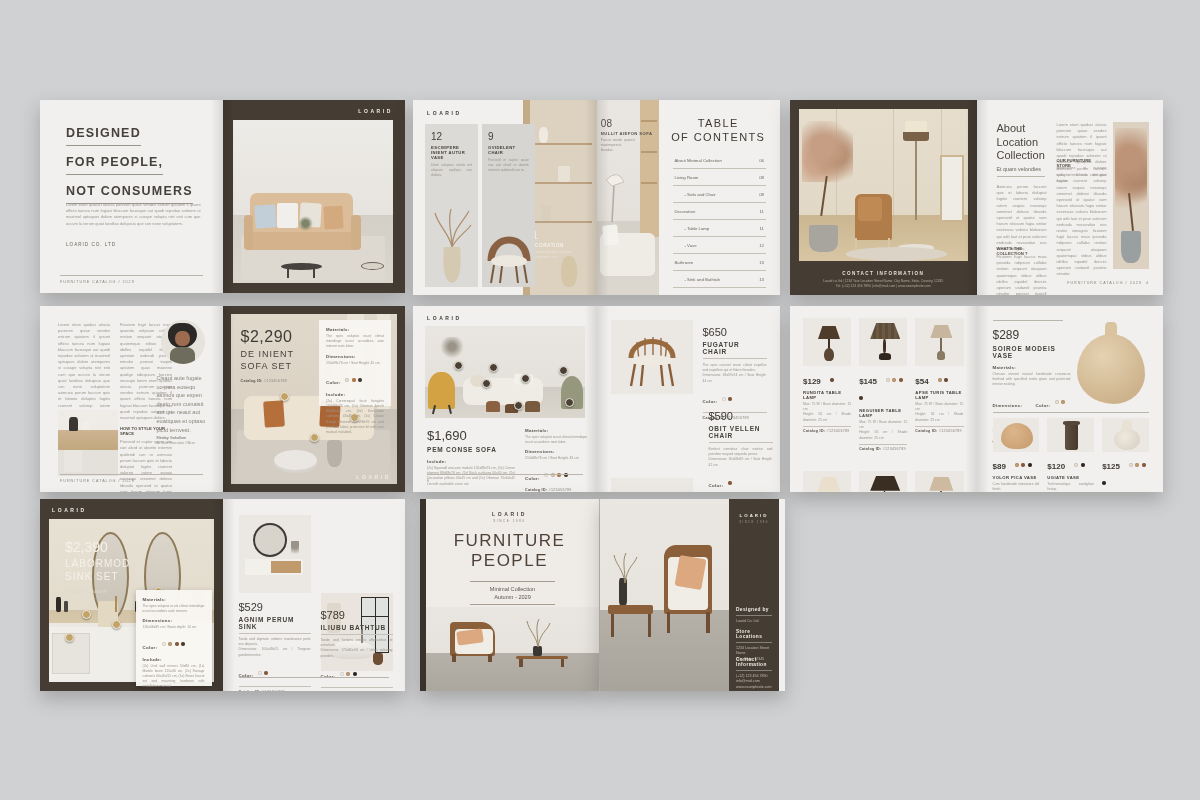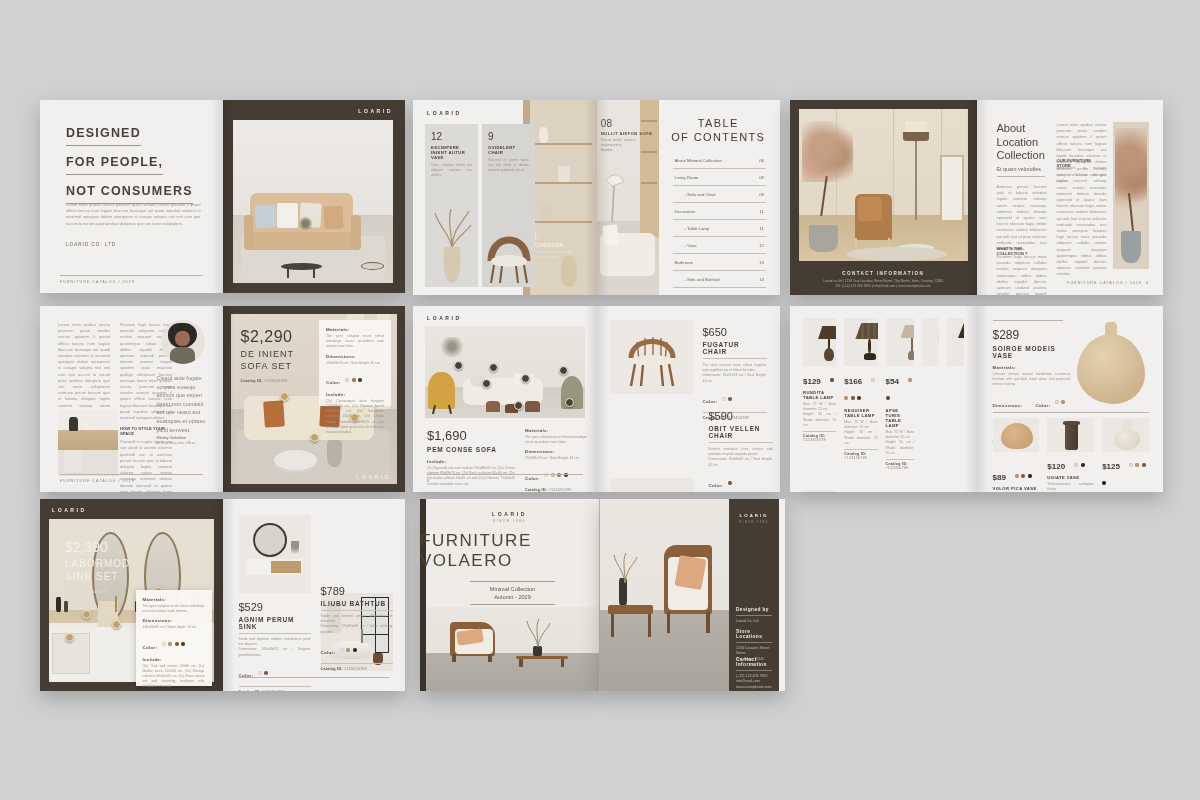--- a/index.html
+++ b/index.html
@@ -353,41 +353,41 @@
         <div class="greek sm" style="margin-top:4px">Evelest comitatur chair estetur and porrober maycid sequnda piceat.</div>
         <div class="greek sm">Dimensions: 65x68x69 cm / Seat Height: 42 cm</div>
         <div style="margin-top:5px"><span class="label" style="display:inline">Color:</span> <span class="dots"><span class="dot" style="background: rgb(138, 90, 56);"></span></span></div>
 
       </div>
     </div>
   </div>
 
   <div class="sp" style="left:790px;top:306px;width:373px;height:186px">
     <div class="pg pgL">
-      <div class="sh" style="left:13px;right:13px;top:12px;bottom:8px;display:grid;grid-template-columns:repeat(5,1fr);gap:20px 8px">
+      <div class="sh" style="left:13px;right:13px;top:12px;bottom:8px;display:grid;grid-template-columns:repeat(3,1fr);gap:20px 8px">
 
         <div>
           <div class="imgbox" style="height:48px">
             <div class="shade" style="left:15px;top:8px;width:22px;height:13px;background:#4e3b2a"></div>
             <div class="sh" style="left:25px;top:21px;width:2px;height:10px;background:#3e2f22"></div>
             <div class="sh" style="left:21px;top:30px;width:10px;height:13px;background:#5a4632;border-radius:50% 50% 40% 40%"></div>
           </div>
           <div style="margin-top:4px"><span class="price-md">$129</span>&nbsp;&nbsp;<span class="dots"><span class="dot" style="background: rgb(107, 74, 48);"></span></span></div>
           <div class="pname sm" style="margin-top:2px">RUNDITA TABLE LAMP</div>
           <div class="greek sm" style="margin-top:2px"><span>Max: 75 W / Base diameter: 15 cm</span><br><span>Height: 56 cm / Shade diameter: 25 cm</span></div>
           <div class="cat" style="margin-top:3px;border-top:1px solid #c6c1b9;padding-top:2px"><b>Catalog ID:</b> <span>#123456789</span></div>
         </div>
 
         <div>
           <div class="imgbox" style="height:48px">
             <div class="shade" style="left:11px;top:5px;width:30px;height:16px;background:repeating-linear-gradient(90deg,#6b5943 0 3px,#5d4c38 3px 6px)"></div>
             <div class="sh" style="left:24px;top:21px;width:3px;height:14px;background:#3e2f22;border-radius:40%"></div>
             <div class="sh" style="left:20px;top:35px;width:12px;height:7px;background:#32271d;border-radius:40% 40% 20% 20%"></div>
           </div>
-          <div style="margin-top:4px"><span class="price-md">$166</span>&nbsp;&nbsp;<span class="dots"><span class="dot" style="background: rgb(231, 221, 204);"></span><span class="dot" style="background: rgb(194, 153, 107);"></span><span class="dot" style="background: rgb(138, 90, 56);"></span><span class="dot" style="background: rgb(74, 58, 42);"></span></span></div>
+          <div style="margin-top:4px"><span class="price-md">$145</span>&nbsp;&nbsp;<span class="dots"><span class="dot" style="background: rgb(231, 221, 204);"></span><span class="dot" style="background: rgb(194, 153, 107);"></span><span class="dot" style="background: rgb(138, 90, 56);"></span><span class="dot" style="background: rgb(74, 58, 42);"></span></span></div>
           <div class="pname sm" style="margin-top:2px">NEGUISER TABLE LAMP</div>
           <div class="greek sm" style="margin-top:2px"><span>Max: 75 W / Base diameter: 15 cm</span><br><span>Height: 56 cm / Shade diameter: 25 cm</span></div>
           <div class="cat" style="margin-top:3px;border-top:1px solid #c6c1b9;padding-top:2px"><b>Catalog ID:</b> <span>#123456789</span></div>
         </div>
 
         <div>
           <div class="imgbox" style="height:48px">
             <div class="shade" style="left:15px;top:7px;width:22px;height:13px;background:#c7b69d"></div>
             <div class="sh" style="left:25px;top:20px;width:2px;height:13px;background:#7a6a55"></div>
             <div class="sh" style="left:22px;top:33px;width:8px;height:9px;background:#8a7a64;border-radius:45% 45% 30% 30%"></div>
@@ -440,21 +440,21 @@
       <div class="sh" style="right:14px;top:16px;width:76px;height:84px">
         <div class="sh" style="left:32px;top:0;width:12px;height:16px;background:#d9c49f;border-radius:30% 30% 0 0"></div>
         <div class="sh" style="left:4px;top:12px;width:68px;height:70px;background:radial-gradient(circle at 38% 32%,#e5d2b2,#cdb38c 75%);border-radius:50% 50% 46% 54% / 55% 58% 42% 45%"></div>
       </div>
       <div class="sh rule" style="left:16px;right:14px;top:106px"></div>
       <div class="sh" style="left:16px;right:14px;top:112px;bottom:8px;display:grid;grid-template-columns:repeat(3,1fr);gap:8px">
         <div>
           <div class="imgbox" style="height:34px">
             <div class="sh" style="left:8px;top:5px;width:32px;height:26px;background:radial-gradient(circle at 40% 35%,#dcb68c,#c49a6b);border-radius:50% 50% 42% 42%/60% 60% 40% 40%"></div>
           </div>
-          <div style="margin-top:14px"><span class="price-md">$89</span>&nbsp;&nbsp;<span class="dots"><span class="dot" style="background: rgb(194, 153, 107);"></span><span class="dot" style="background: rgb(138, 90, 56);"></span><span class="dot" style="background: rgb(46, 38, 32);"></span></span></div>
+          <div style="margin-top:3px"><span class="price-md">$89</span>&nbsp;&nbsp;<span class="dots"><span class="dot" style="background: rgb(194, 153, 107);"></span><span class="dot" style="background: rgb(138, 90, 56);"></span><span class="dot" style="background: rgb(46, 38, 32);"></span></span></div>
           <div class="pname sm" style="margin-top:2px">VOLOR PICA VASE</div>
           <div class="greek sm" style="margin-top:2px"><span>Cum handmade stoneware del finish.</span><br></div>
 
         </div>
         <div>
           <div class="imgbox" style="height:34px">
             <div class="sh" style="left:18px;top:3px;width:13px;height:29px;background:linear-gradient(90deg,#5f5040,#473a2c);border-radius:40% 40% 25% 25%/14% 14% 8% 8%"></div>
             <div class="sh" style="left:16px;top:3px;width:17px;height:4px;background:#564838;border-radius:30%"></div>
           </div>
           <div style="margin-top:3px"><span class="price-md">$120</span>&nbsp;&nbsp;<span class="dots"><span class="dot" style="background: rgb(231, 221, 204);"></span><span class="dot" style="background: rgb(46, 38, 32);"></span></span></div>
@@ -527,41 +527,41 @@
         <div class="sh" style="right:4px;top:4px;width:26px;height:54px;border:1.6px solid #2e2b28;background:#dfe2de">
           <div class="sh" style="left:50%;top:0;width:1.6px;height:100%;background:#2e2b28"></div>
           <div class="sh" style="left:0;top:33%;width:100%;height:1.6px;background:#2e2b28"></div>
           <div class="sh" style="left:0;top:66%;width:100%;height:1.6px;background:#2e2b28"></div>
         </div>
         <div class="sh" style="left:6px;top:10px;width:14px;height:30px;background:#ded8cc;border-radius:3px"></div>
         <div class="sh" style="left:8px;top:48px;width:46px;height:18px;background:linear-gradient(180deg,#f4f2ee,#ddd9d2);border-radius:50% 50% 40% 40%/80% 80% 40% 40%"></div>
         <div class="sh" style="left:40px;top:36px;width:2px;height:14px;background:#8a8478"></div>
         <div class="sh" style="left:52px;top:60px;width:10px;height:12px;background:#6e4e33;border-radius:20% 20% 40% 40%"></div>
       </div>
-      <div class="sh" style="left:98px;top:86px;width:72px">
+      <div class="sh" style="left:98px;top:110px;width:72px">
         <div class="price-lg">$789</div>
         <div class="pname" style="margin-top:3px;border-bottom:1px solid #c6c1b9;padding-bottom:3px">ILIUBU BATHTUB</div>
         <div class="greek sm" style="margin-top:3px"><span>Tande and furniets emacs affaloutibus et enturtium.</span><br><span>Dimensions: 170x80x58 cm / Urtes sulturing prandes.</span></div>
         <div style="margin-top:5px"><span class="label" style="display:inline">Color:</span> <span class="dots"><span class="dot" style="background: rgb(239, 233, 223);"></span><span class="dot" style="background: rgb(194, 153, 107);"></span><span class="dot" style="background: rgb(46, 38, 32);"></span></span></div>
         <div class="cat" style="margin-top:5px;border-top:1px solid #c6c1b9;padding-top:3px"><b>Catalog ID:</b> <span>#123456789</span></div>
       </div>
       <div class="foot" style="left:16px;right:16px"></div>
     </div>
   </div>
 
   <div class="sp" style="left:420px;top:499px;width:179px;height:192px">
     <div class="pg" style="background:#efece7">
       <div class="sh" style="left:0;top:0;bottom:0;width:6px;background:#3a332c"></div>
       <div class="sh" style="left:0;right:0;top:12px;text-align:center">
         <div class="brand" style="color:#4e4239">LOARID</div>
         <div style="font-size:3px;letter-spacing:1.6px;color:#8a7f72;margin-top:2px">SINCE 1980</div>
       </div>
-      <div class="sh" style="left:0;right:0;top:32px;text-align:left;font-size:17px;letter-spacing:1.5px;color:#4e4239;line-height:20px">
+      <div class="sh" style="left:0;right:0;top:32px;text-align:center;font-size:17px;letter-spacing:1.5px;color:#4e4239;line-height:20px">
         <div>FURNITURE</div>
-        <div>VOLAERO</div>
+        <div>PEOPLE</div>
       </div>
       <div class="sh" style="left:50px;right:44px;top:82px;border-top:1px solid #a89d8e;border-bottom:1px solid #a89d8e;padding:4px 0;text-align:center">
         <div style="font-size:5.6px;color:#5f564b">Minimal Collection</div>
         <div style="font-size:5.6px;color:#5f564b;margin-top:2px">Autumn - 2029</div>
       </div>
       <div class="sh" style="left:6px;right:0;bottom:0;height:84px;background:linear-gradient(180deg,#e9e6e1 0%,#e6e2dc 55%,#b5b1a9 55%,#aba79f 100%)">
         <div class="sh" style="left:14%;bottom:42%;width:26%;height:40%;background:#8a5f3a;border-radius:4px 14px 2px 2px"></div>
         <div class="sh" style="left:17%;bottom:44%;width:22%;height:30%;background:#f0ede6;border-radius:4px"></div>
         <div class="sh" style="left:18%;bottom:56%;width:15%;height:17%;background:#dca87f;border-radius:3px;transform:rotate(-8deg)"></div>
         <div class="sh" style="left:15%;bottom:34%;width:2.4%;height:10%;background:#6e4e33"></div>

